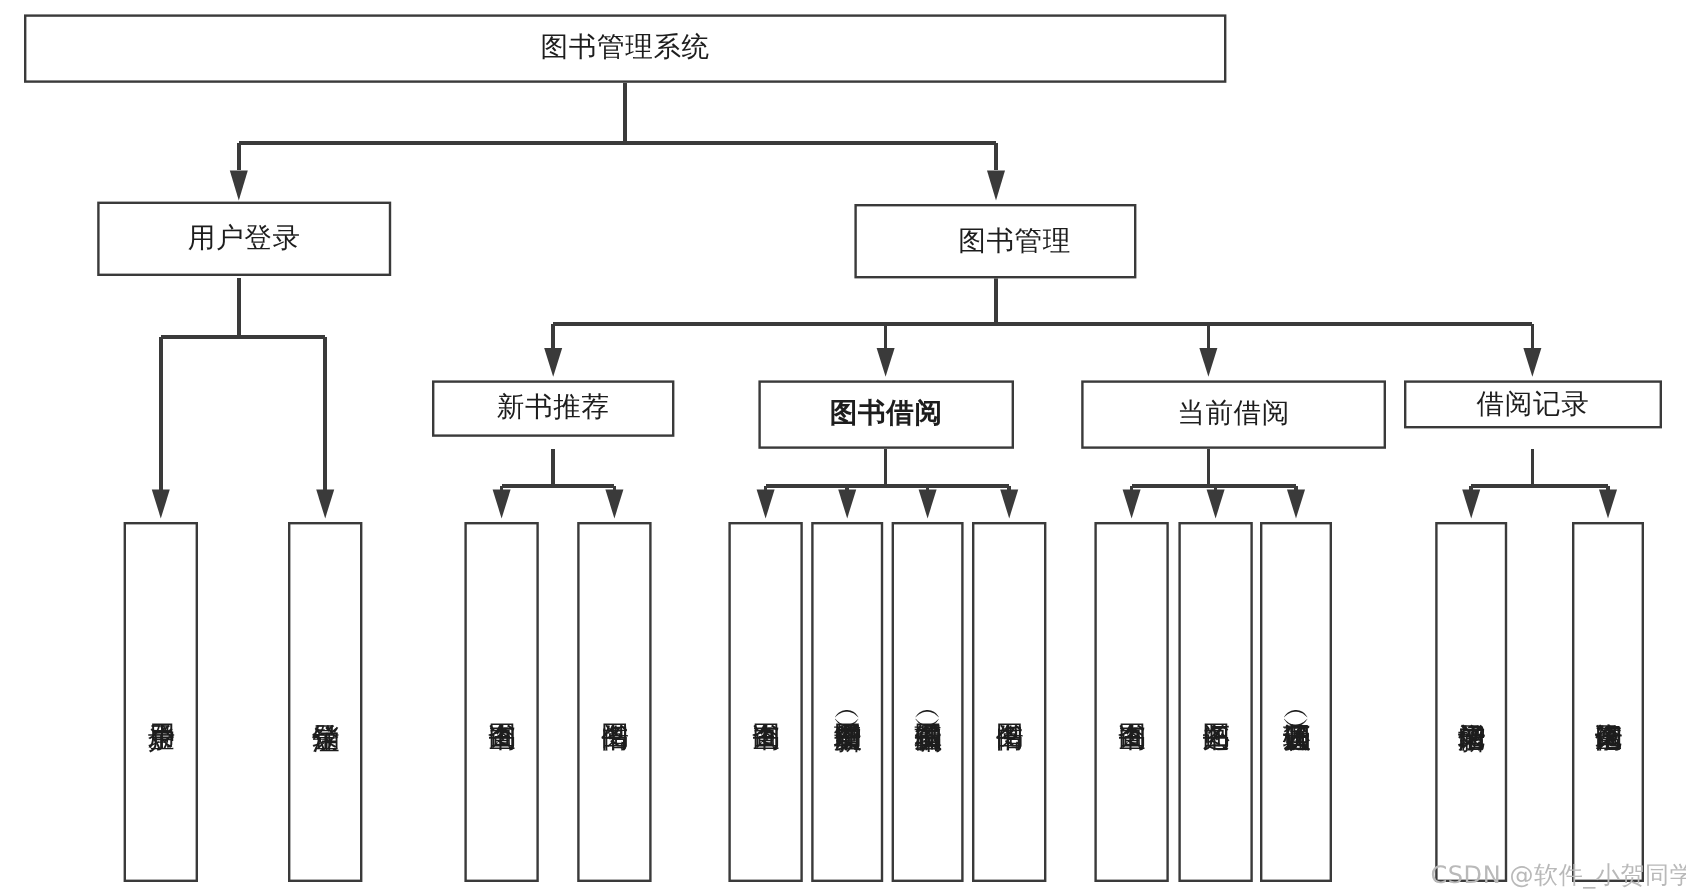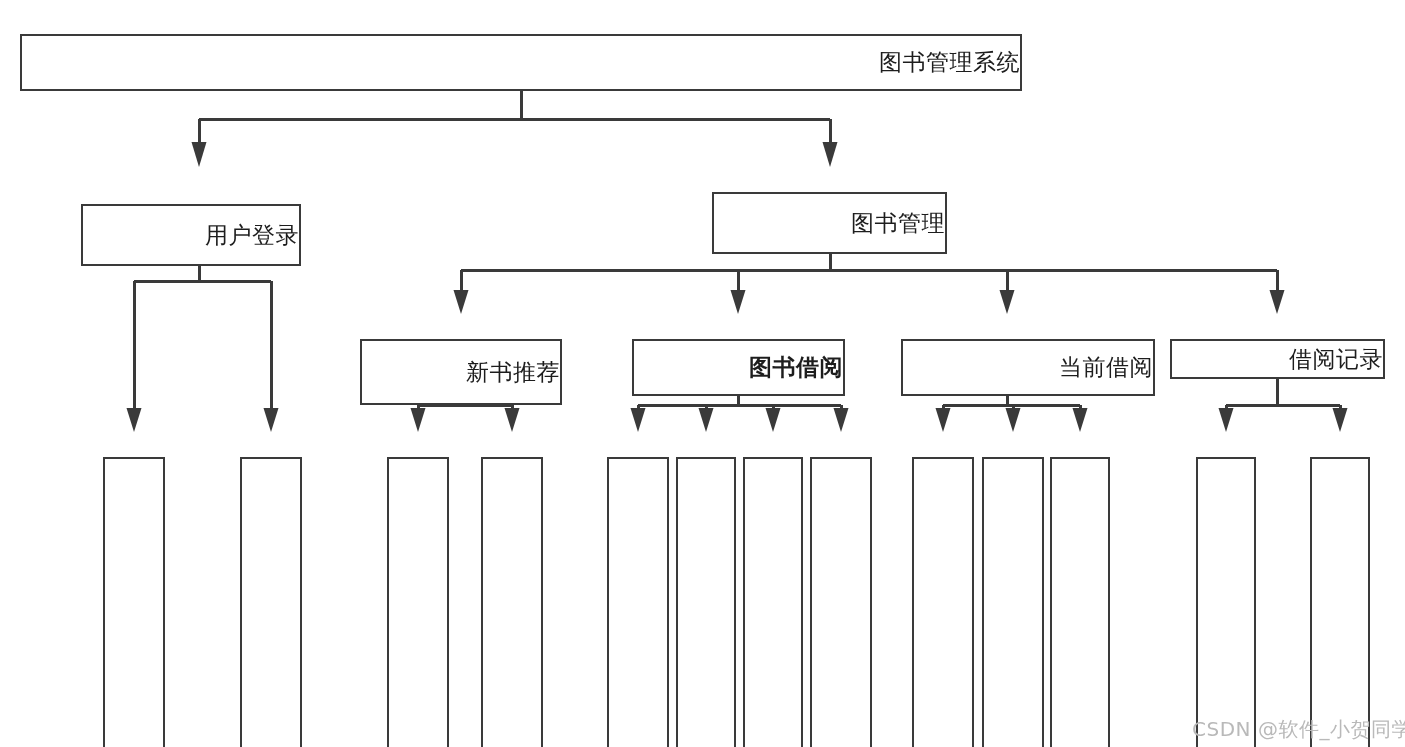--- a/index.html
+++ b/index.html
@@ -25,24 +25,23 @@
     height: 747px;
     pointer-events: none;
   }
   .node {
     position: absolute;
     box-sizing: border-box;
     border: 2.5px solid #3a3a3a;
     background: #ffffff;
     display: flex;
     align-items: center;
-    justify-content: flex-end;
+    justify-content: center;
     color: #1d1d1d;
     line-height: 1.08;
-    margin-top: 22px;
   }
   .node.horiz {
     font-size: 23px;
     letter-spacing: 0.5px;
     text-align: center;
   }
   .node.vert {
     font-size: 23px;
     letter-spacing: 0px;
     writing-mode: vertical-rl;
@@ -141,28 +140,28 @@
       <path d="M1072.5,408 L1087.5,408 L1080,432 z"></path>
       <path d="M1218.5,408 L1233.5,408 L1226,432 z"></path>
       <path d="M1332.5,408 L1347.5,408 L1340,432 z"></path>
     </g>
   </svg>
 
   <div class="node horiz" style="left:20px; top:12px; width:1002px; height:57px;">
     <span>图书管理系统</span>
   </div>
 
-  <div class="node horiz" style="left:81px; top:182px; width:220px; height:62px;">
+  <div class="node horiz" style="left:81px; top:168px; width:245px; height:62px;">
     <span>用户登录</span>
   </div>
   <div class="node horiz" style="left:712px; top:170px; width:235px; height:62px;padding-left:32px;">
     <span>图书管理</span>
   </div>
 
-  <div class="node horiz" style="left:360px; top:317px; width:202px; height:66px;">
+  <div class="node horiz" style="left:360px; top:317px; width:202px; height:47px;">
     <span>新书推荐</span>
   </div>
   <div class="node horiz" style="left:632px; top:317px; width:213px; height:57px;font-weight:bold;">
     <span>图书借阅</span>
   </div>
   <div class="node horiz" style="left:901px; top:317px; width:254px; height:57px;">
     <span>当前借阅</span>
   </div>
   <div class="node horiz" style="left:1170px; top:317px; width:215px; height:40px;">
     <span>借阅记录</span>

